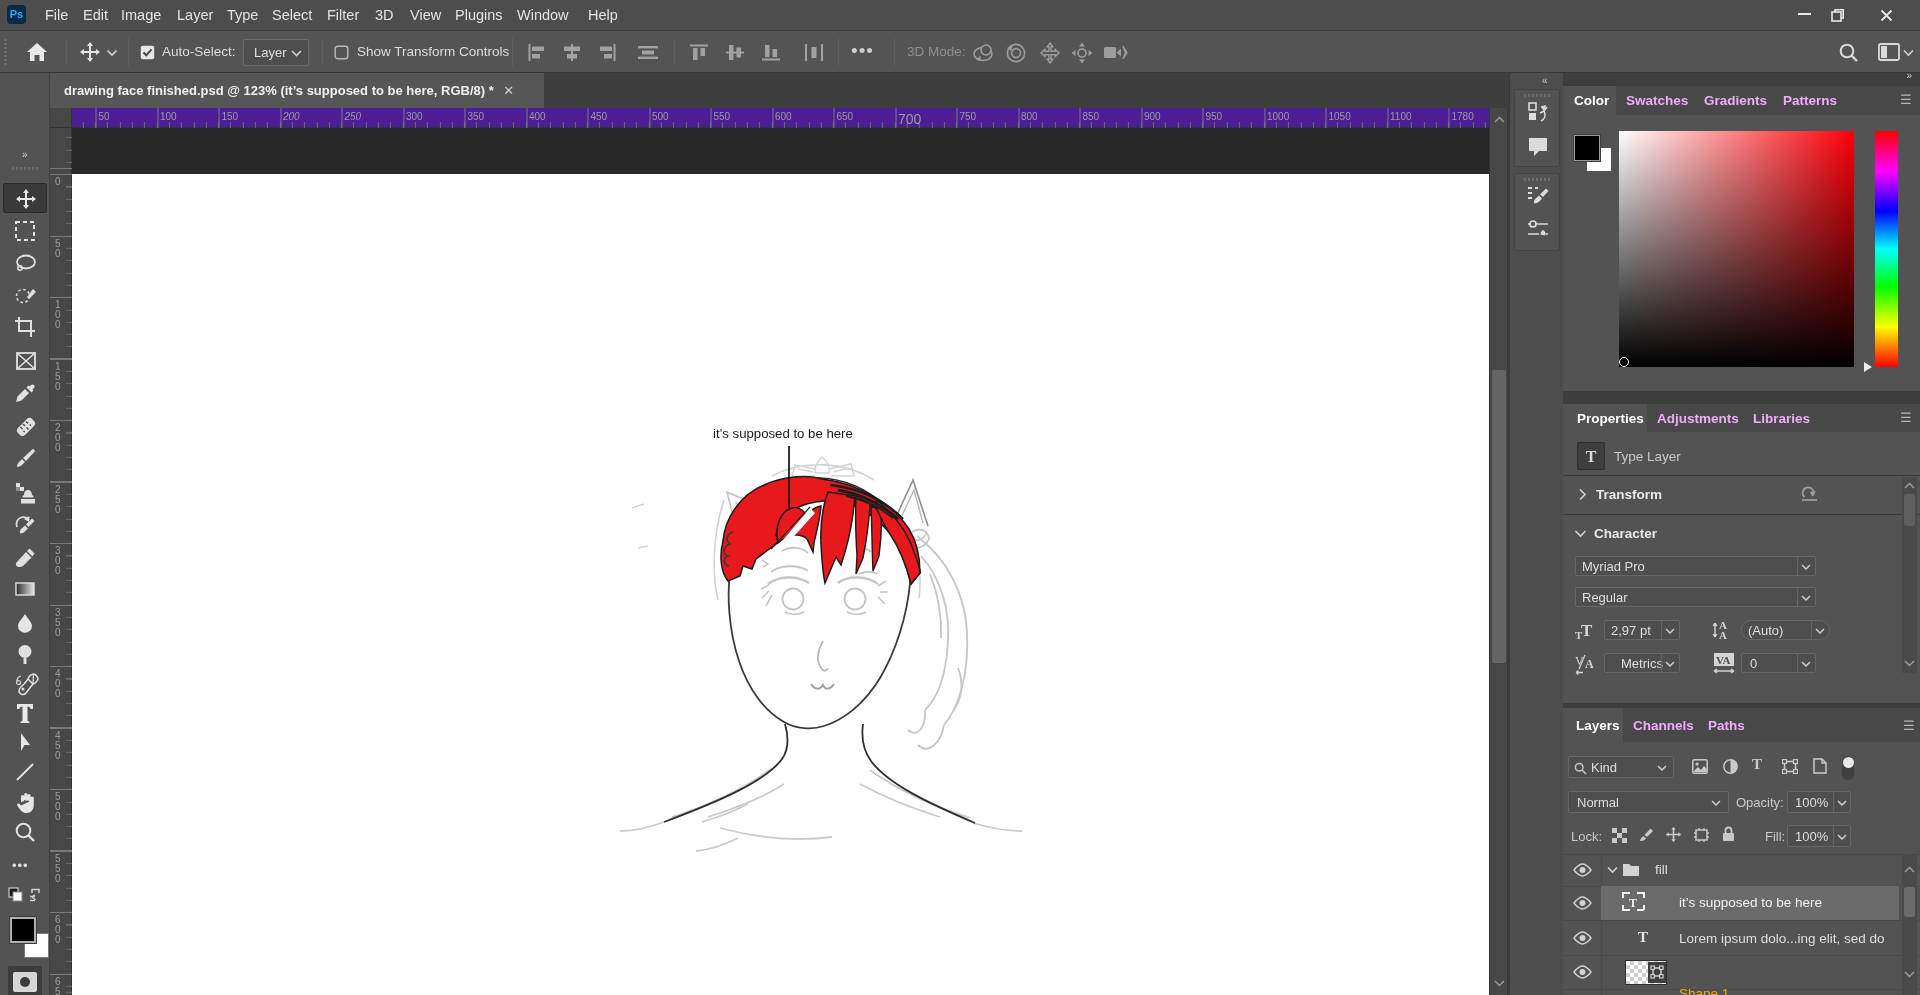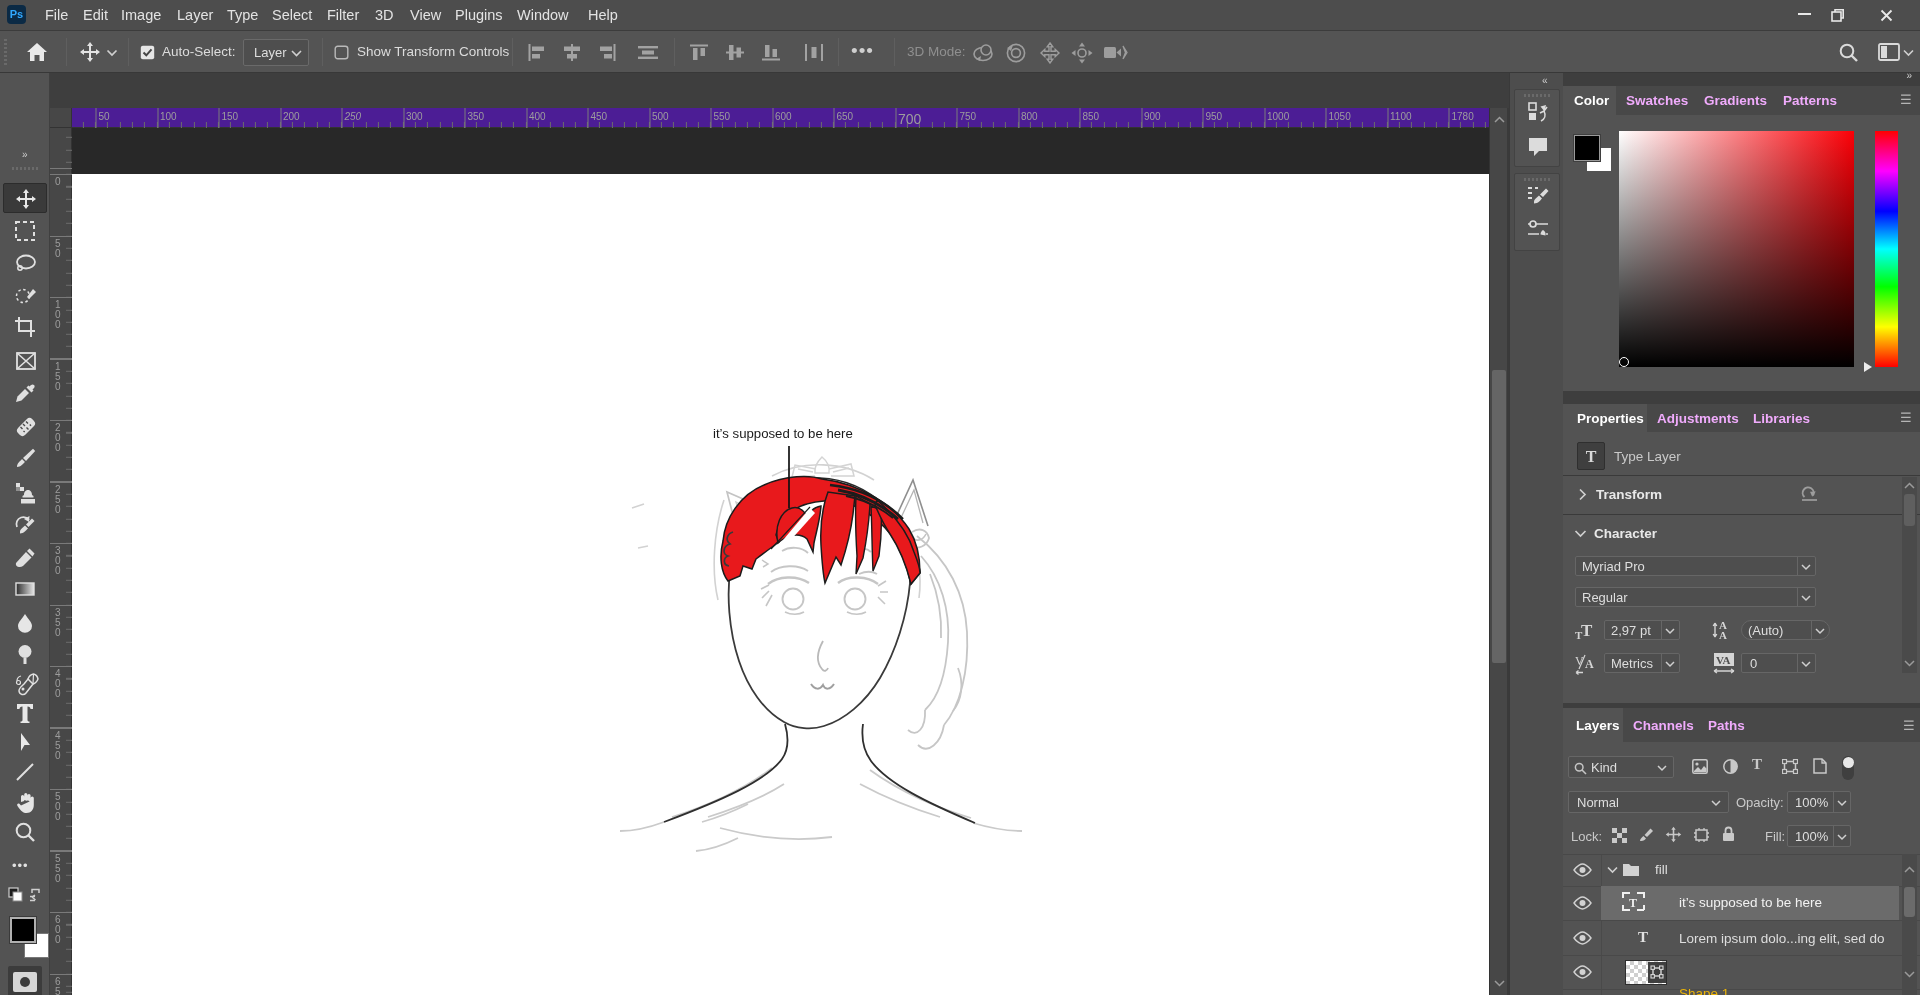--- a/index.html
+++ b/index.html
@@ -317,28 +317,31 @@
         <path d="M22 9.6 L27 9.6 M27 13.5 L22 13.5" stroke="#cfcfcf" stroke-width="1.5"></path>
       </svg>
     <div class="abs" style="left:24px;top:860px;width:25px;height:25px;background:#ffffff;border:1px solid #777;"></div>
     <div class="abs" style="left:10px;top:844px;width:26px;height:26px;background:#000;border:2px solid #b0b0b0;outline:1px solid #3a3a3a;"></div>
     <div class="abs" style="left:8px;top:893px;width:34px;height:32px;background:#3c3c3c;border-radius:2px;">
       <div style="position:absolute;left:5px;top:6px;width:24px;height:20px;background:#d6d6d6;border-radius:2px;"></div>
       <div style="position:absolute;left:12px;top:11px;width:10px;height:10px;background:#3c3c3c;border-radius:50%;"></div>
     </div>
 
   </div>
+  <div id="tabwell" class="abs">
+      <div id="doctab">drawing face finished.psd @ 123% (it’s supposed to be here, RGB/8) * <span style="font-weight:normal;color:#cccccc;margin-left:6px;">✕</span></div>
+    </div>
   <div id="rulertop" class="abs">
     <div class="abs" style="left:0;top:14px;width:1459px;height:6px;background:repeating-linear-gradient(to right,#6b6b6b 0 1px,transparent 1px 12.3px);background-position-x:-4.1px;"></div>
     <div class="abs" style="left:0;top:0;width:1459px;height:20px;background:repeating-linear-gradient(to right,#7a7a7a 0 1px,transparent 1px 61.5px);background-position-x:45.5px;"></div>
     <div id="rlabels">
         <span style="position:absolute;left:48.5px;top:3px;font-size:10px;color:#9d9d9d;">50</span>
         <span style="position:absolute;left:110.0px;top:3px;font-size:10px;color:#9d9d9d;">100</span>
         <span style="position:absolute;left:171.5px;top:3px;font-size:10px;color:#9d9d9d;">150</span>
-        <span style="position:absolute;left:233.0px;top:3px;font-size:10px;color:#9d9d9d;">200</span>
+        <span style="position:absolute;left:233.0px;top:3px;font-size:10px;color:#9d9d9d;font-style:italic;">200</span>
         <span style="position:absolute;left:294.5px;top:3px;font-size:10px;color:#9d9d9d;font-style:italic;">250</span>
         <span style="position:absolute;left:356.0px;top:3px;font-size:10px;color:#9d9d9d;">300</span>
         <span style="position:absolute;left:417.5px;top:3px;font-size:10px;color:#9d9d9d;">350</span>
         <span style="position:absolute;left:479.0px;top:3px;font-size:10px;color:#9d9d9d;">400</span>
         <span style="position:absolute;left:540.5px;top:3px;font-size:10px;color:#9d9d9d;">450</span>
         <span style="position:absolute;left:602.0px;top:3px;font-size:10px;color:#9d9d9d;">500</span>
         <span style="position:absolute;left:663.5px;top:3px;font-size:10px;color:#9d9d9d;">550</span>
         <span style="position:absolute;left:725.0px;top:3px;font-size:10px;color:#9d9d9d;">600</span>
         <span style="position:absolute;left:786.5px;top:3px;font-size:10px;color:#9d9d9d;">650</span>
         <span style="position:absolute;left:848.0px;top:3px;font-size:14px;color:#9d9d9d;">700</span>
@@ -605,21 +608,21 @@
           <path d="M1 1 L5 5 L9 1" fill="none" stroke="#cfcfcf" stroke-width="1.5"></path>
         </svg>
     </div>
     <svg class="abs" style="left:12px;top:580px;" width="22" height="22" viewBox="0 0 22 22">
         <text x="0" y="12" font-size="12" fill="#d5d5d5" font-family="Liberation Serif">V</text>
         <text x="10" y="15" font-size="12" fill="#d5d5d5" font-family="Liberation Serif" font-weight="bold">A</text>
         <path d="M10 2 L4 16" stroke="#d5d5d5" stroke-width="1.2"></path>
         <path d="M8 19.5 H1 M1 19.5 L3.5 17.5 M1 19.5 L3.5 21.5" stroke="#d5d5d5" stroke-width="1.3" fill="none"></path>
       </svg>
     <div class="inbox" style="left:41px;top:580px;width:76px;height:20px;">
-      <span style="position:absolute;left:6px;top:2px;">Metrics</span>
+      <span style="position:absolute;left:16px;top:2px;">Metrics</span>
       <div style="position:absolute;right:17px;top:0;width:1px;height:18px;background:#666;"></div>
       <svg style="position:absolute;right:4px;top:7px;" width="10" height="7" viewBox="0 0 10 7">
           <path d="M1 1 L5 5 L9 1" fill="none" stroke="#cfcfcf" stroke-width="1.5"></path>
         </svg>
     </div>
     <svg class="abs" style="left:149px;top:578px;" width="24" height="24" viewBox="0 0 24 24">
         <rect x="2" y="2" width="20" height="13" fill="#d5d5d5"></rect>
         <text x="4" y="12.5" font-size="11" fill="#4e4e4e" font-family="Liberation Serif" font-weight="bold">VA</text>
         <path d="M2 20 H22 M2 20 L5 18 M2 20 L5 22 M22 20 L19 18 M22 20 L19 22" stroke="#d5d5d5" stroke-width="1.4" fill="none"></path>
       </svg>

